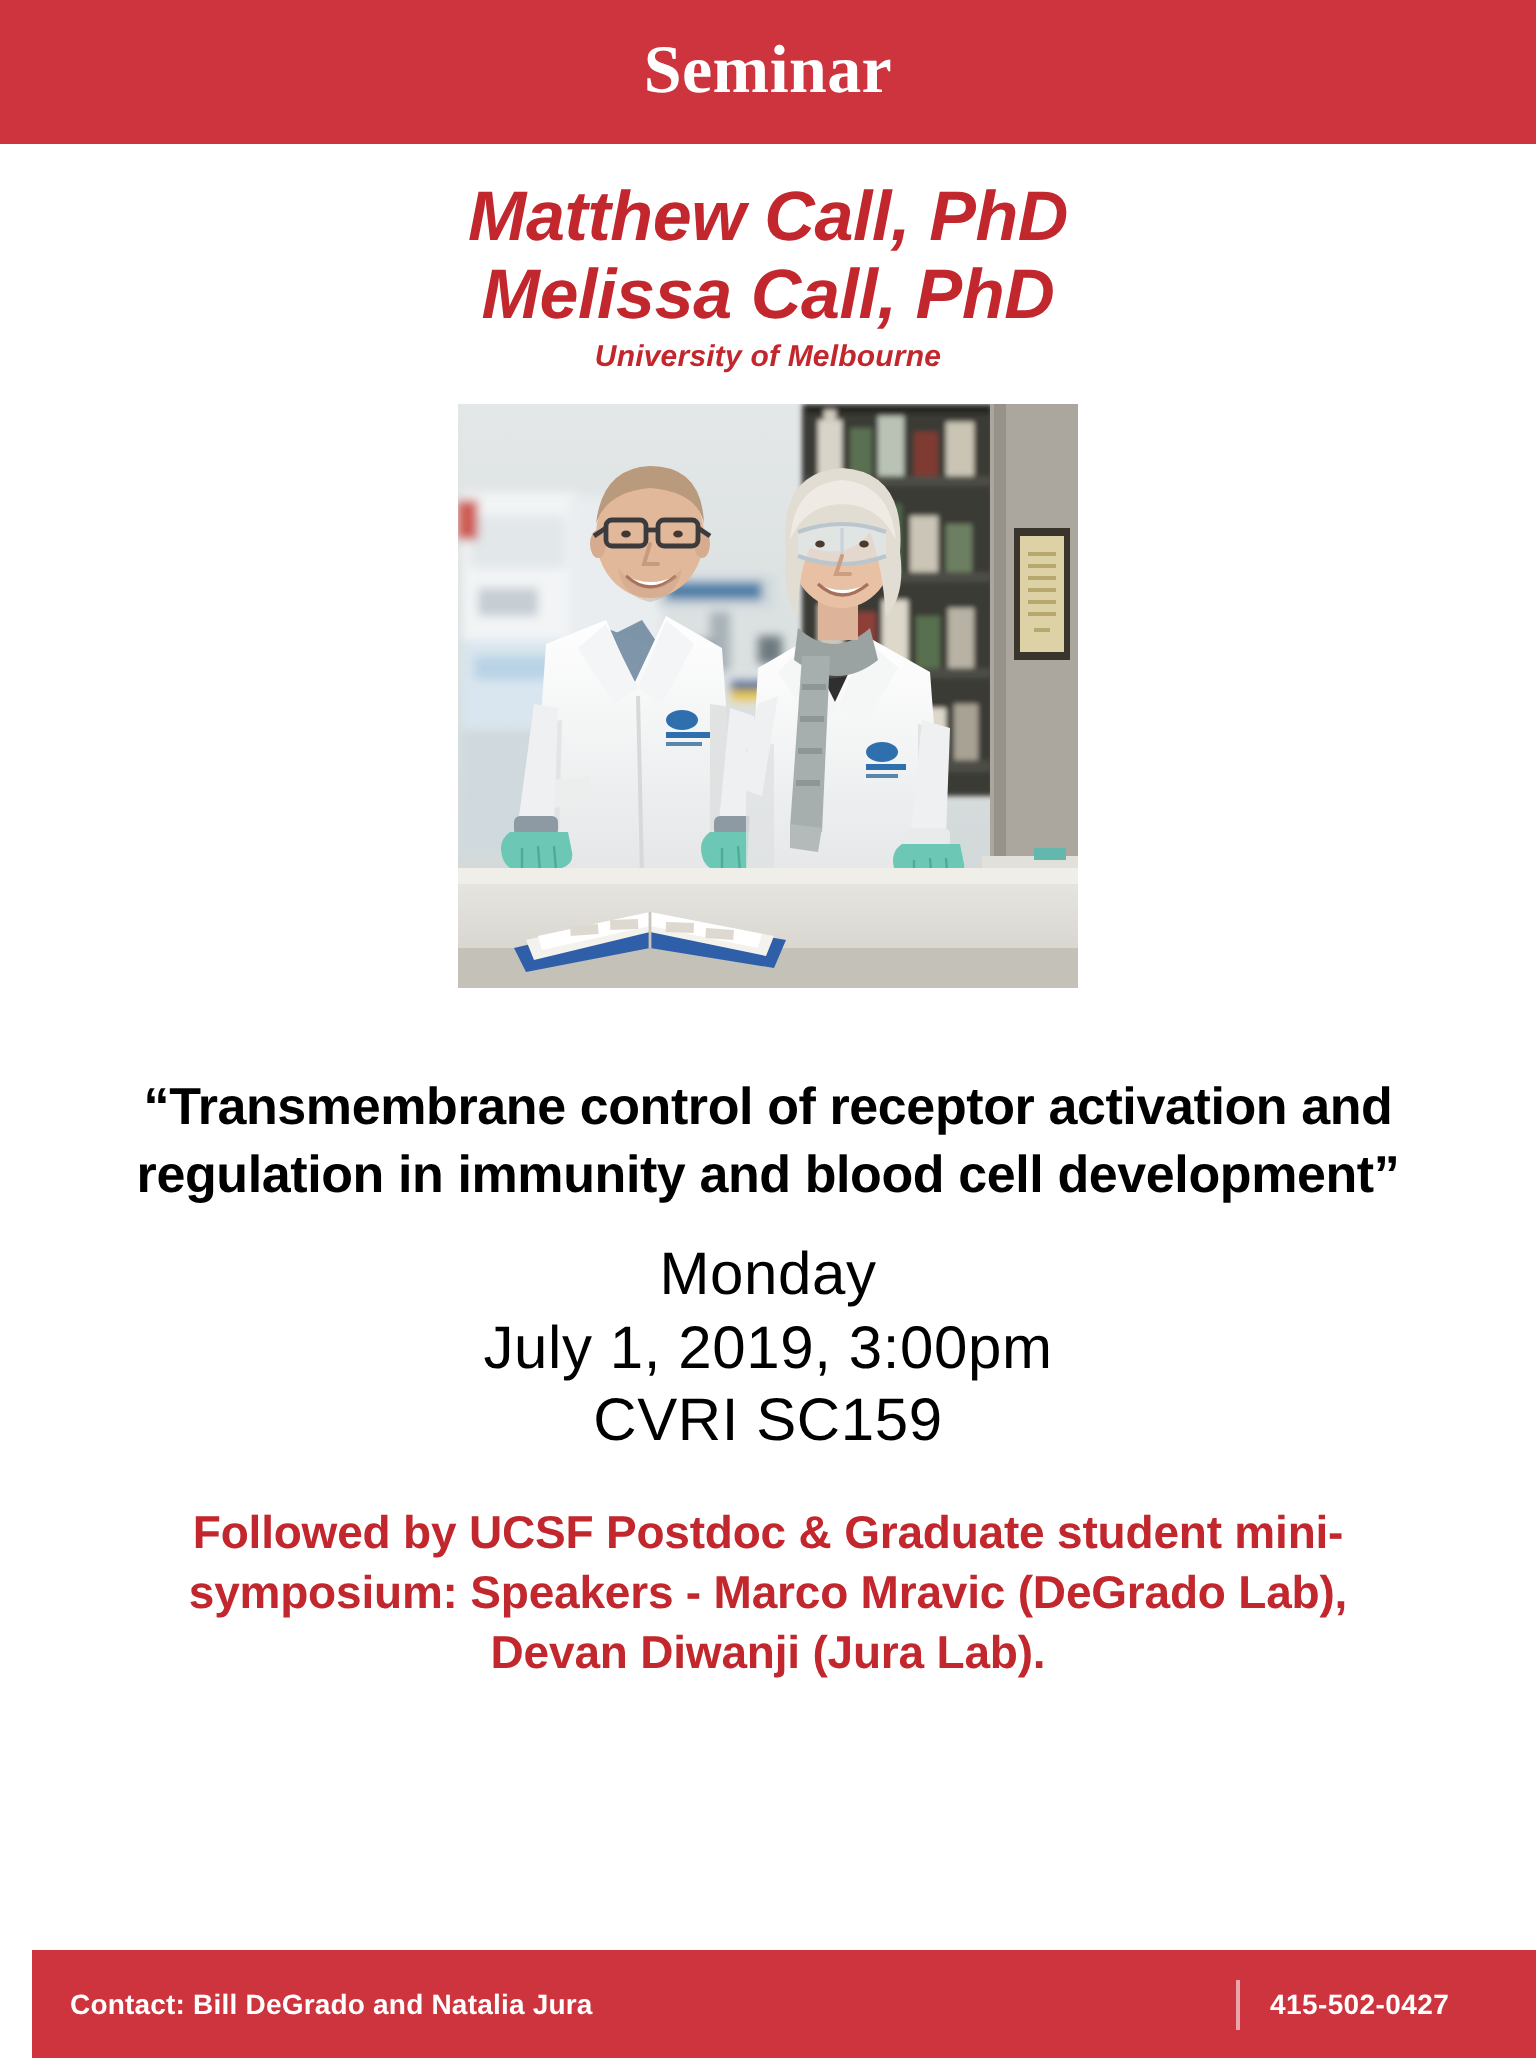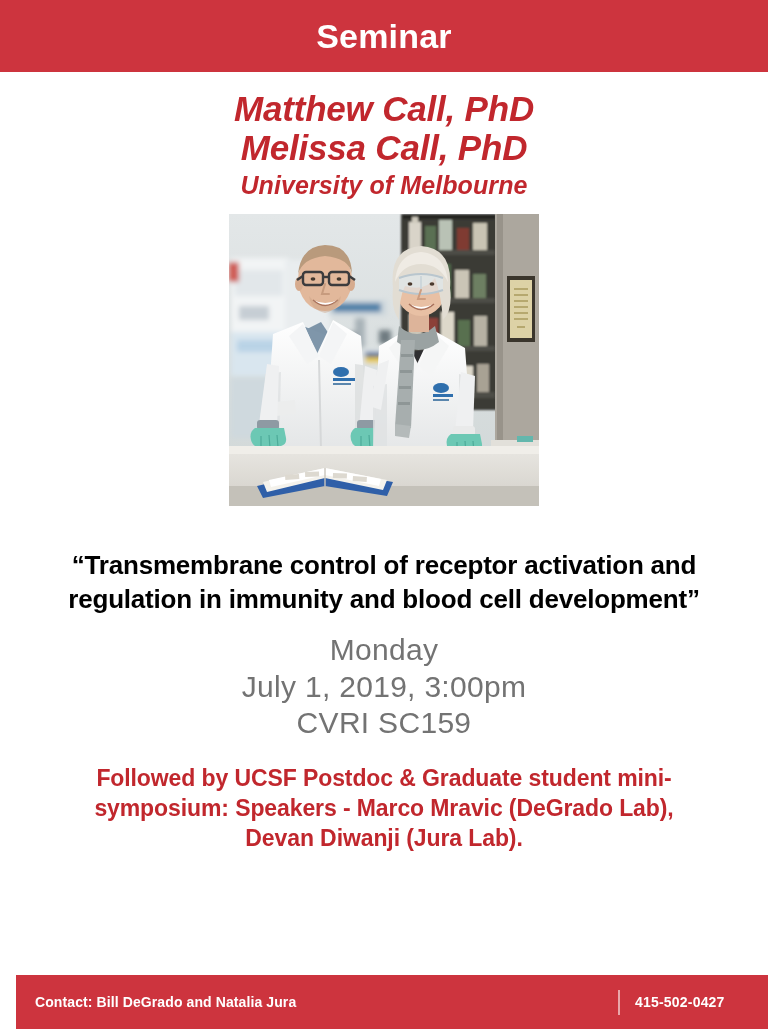--- a/index.html
+++ b/index.html
@@ -30,21 +30,21 @@
     width: 768px;
     height: 72px;
     background: #cd343e;
     display: flex;
     align-items: center;
     justify-content: center;
     flex: 0 0 auto;
   }
   .header-title {
     color: #ffffff;
-    font-family: Liberation Sans, sans-serif;
+    font-family: Liberation Serif, serif;
     font-size: 34px;
     font-weight: bold;
     letter-spacing: 0.2px;
     line-height: 1;
   }
 
   
   .content {
     flex: 1 1 auto;
     display: flex;
@@ -68,21 +68,21 @@
   }
   .conjunction {
     color: #c1272d;
     font-size: 22px;
     font-weight: bold;
     line-height: 1.25;
     margin: 1px 0 2px 0;
   }
   .affiliation {
     color: #c1272d;
-    font-size: 25px;
+    font-size: 15px;
     font-weight: bold;
     line-height: 1.2;
     margin-top: 3px;
     letter-spacing: 0.1px;
   }
 
   
   .photo-wrap {
     margin-top: 14px;
     width: 310px;
@@ -102,21 +102,21 @@
     line-height: 1.28;
     width: 640px;
     margin-top: 43px;
     letter-spacing: -0.2px;
   }
 
   
   .details {
     text-align: center;
     margin-top: 16px;
-    color: #737373;
+    color: #000000;
   }
   .detail-line {
     font-size: 30px;
     font-weight: normal;
     line-height: 1.22;
     letter-spacing: 0.3px;
   }
 
   
   .symposium {

